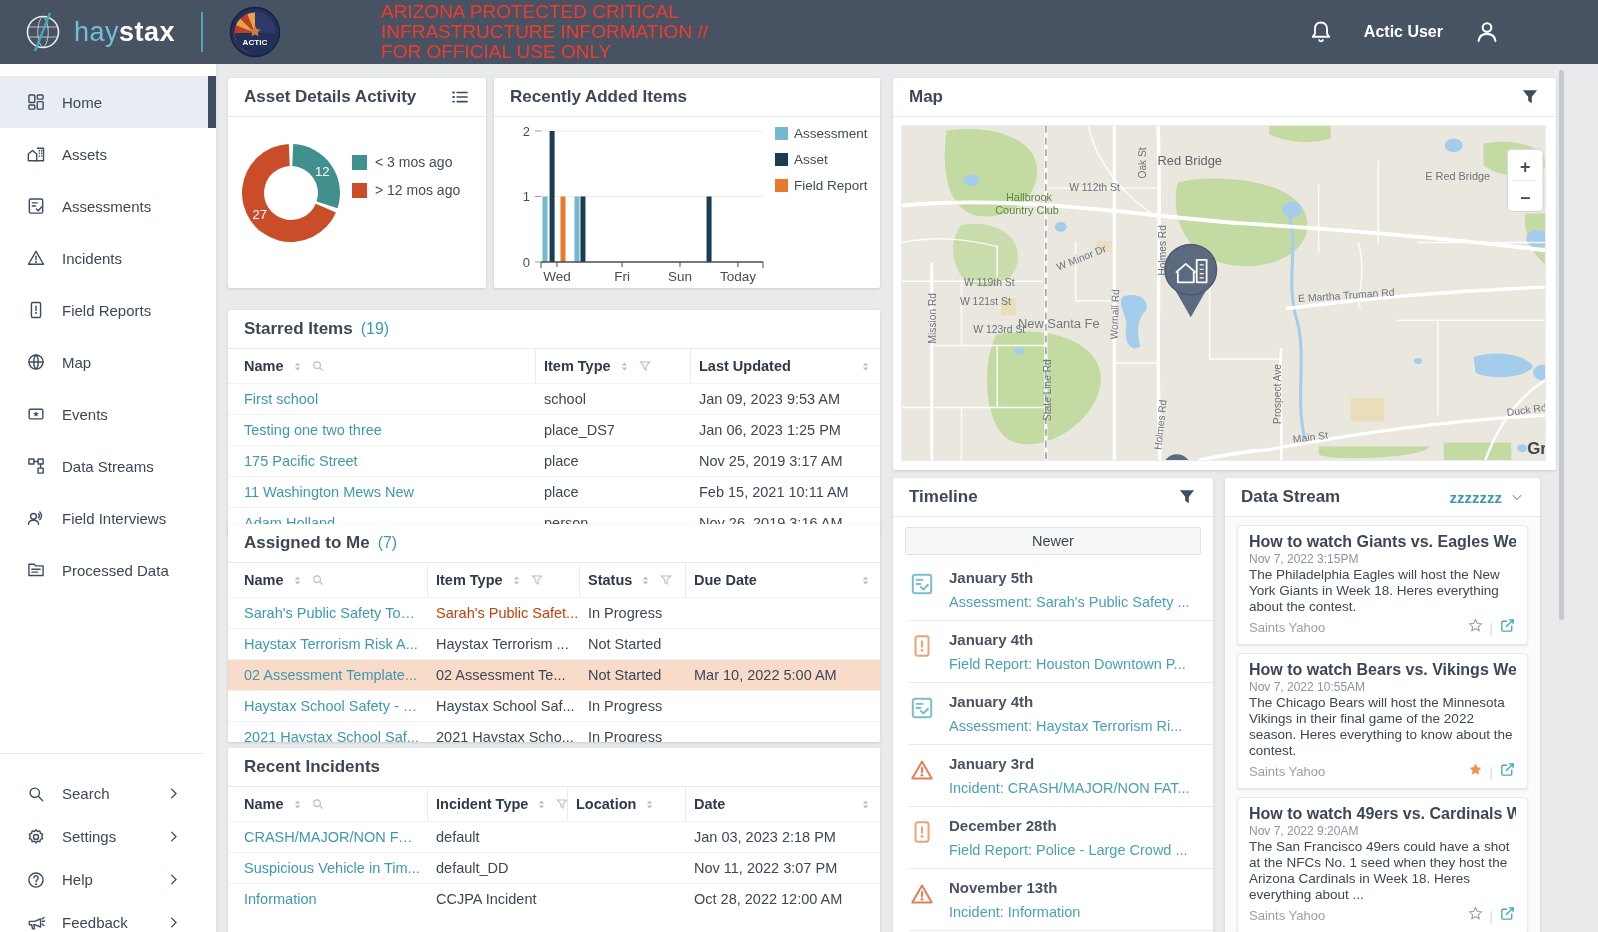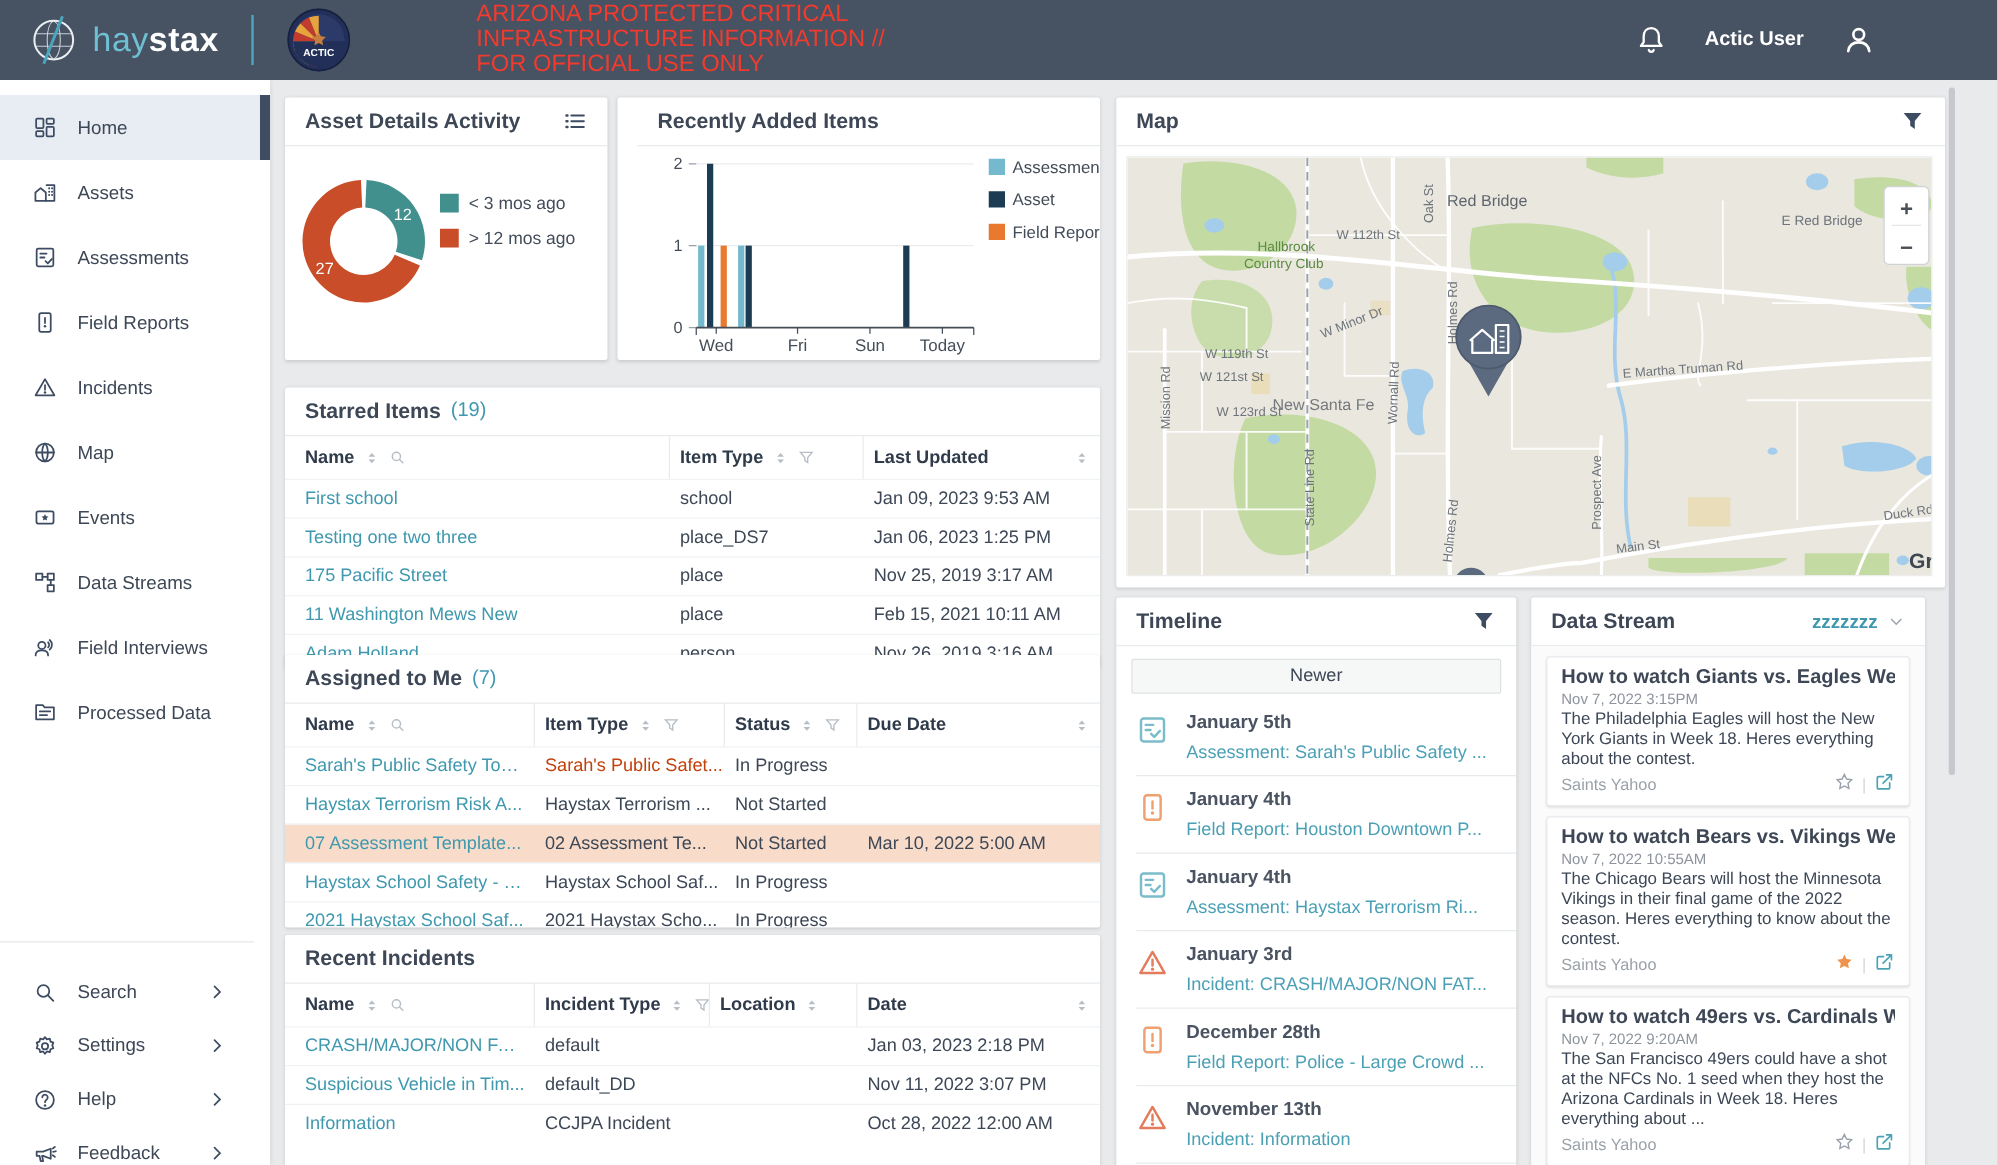--- a/index.html
+++ b/index.html
@@ -30,21 +30,21 @@
   .sb-footer{position:absolute;left:0;right:13px;top:689px;border-top:1px solid #e3e6e9;padding-top:18px;}
   .sb-footer .sb-item{height:43px;}
   .sb-chev{position:absolute;right:22px;display:inline-flex;}
   
   .panel{position:absolute;background:#fff;border-radius:2px;box-shadow:0 1px 3px rgba(60,64,67,.18);overflow:hidden;}
   .panel-h{display:flex;align-items:center;padding:0 16px;height:39px;border-bottom:1px solid #e8eaec;}
   .panel-title{font-size:17px;font-weight:700;color:#3d4756;}
   .panel-count{font-size:16px;color:#3f98ae;margin-left:8px;}
   .ph-right{margin-left:auto;display:inline-flex;align-items:center;cursor:pointer;}
   #panel-ada{left:228px;top:78px;width:258px;height:210px;}
-  #panel-rai{left:494px;top:78px;width:386px;height:210px;padding-left:16px;}
+  #panel-rai{left:494px;top:78px;width:386px;height:210px;}
   #panel-starred{left:228px;top:310px;width:652px;height:224px;}
   #panel-assigned{left:228px;top:524px;width:652px;height:218px;}
   #panel-incidents{left:228px;top:748px;width:652px;height:190px;}
   #panel-map{left:893px;top:78px;width:663px;height:392px;}
   #panel-timeline{left:893px;top:478px;width:320px;height:470px;}
   #panel-datastream{left:1225px;top:478px;width:315px;height:470px;}
   
   .tbl{font-size:14.5px;}
   .t-row{display:flex;align-items:center;height:31px;border-top:1px solid #f0f2f4;padding:0 0 0 8px;}
   .t-head{display:flex;align-items:center;height:34px;border-top:none;padding:0 0 0 8px;
@@ -169,36 +169,36 @@
               <rect x="4" y="3.5" width="16" height="17" rx="1.5"></rect>
               <path d="M7.5,8.2 h6 M7.5,12 h4"></path>
               <path d="M12.5,15.5 l2.2,2.2 4,-4.4"></path>
             </svg>
           </span>
           <span class="sb-label">Assessments</span>
         </div>
         <div class="sb-item">
           <span class="sb-icon">
             <svg viewBox="0 0 24 24" width="20" height="20" fill="none" stroke="#3e4c63" stroke-width="1.7" stroke-linecap="round" stroke-linejoin="round">
+              <path d="M12,4 L21,19.5 H3 Z"></path>
+              <path d="M12,9.8 v4.4"></path>
+              <path d="M12,16.8 h0.01" stroke-width="2.4"></path>
+            </svg>
+          </span>
+          <span class="sb-label">Incidents</span>
+        </div>
+        <div class="sb-item">
+          <span class="sb-icon">
+            <svg viewBox="0 0 24 24" width="20" height="20" fill="none" stroke="#3e4c63" stroke-width="1.7" stroke-linecap="round" stroke-linejoin="round">
               <rect x="6.5" y="3" width="11" height="18" rx="1.8"></rect>
               <path d="M12,7.5 v5"></path>
               <path d="M12,15.6 h0.01" stroke-width="2.4"></path>
             </svg>
           </span>
           <span class="sb-label">Field Reports</span>
-        </div>
-        <div class="sb-item">
-          <span class="sb-icon">
-            <svg viewBox="0 0 24 24" width="20" height="20" fill="none" stroke="#3e4c63" stroke-width="1.7" stroke-linecap="round" stroke-linejoin="round">
-              <path d="M12,4 L21,19.5 H3 Z"></path>
-              <path d="M12,9.8 v4.4"></path>
-              <path d="M12,16.8 h0.01" stroke-width="2.4"></path>
-            </svg>
-          </span>
-          <span class="sb-label">Incidents</span>
         </div>
         <div class="sb-item">
           <span class="sb-icon">
             <svg viewBox="0 0 24 24" width="20" height="20" fill="none" stroke="#3e4c63" stroke-width="1.7" stroke-linecap="round" stroke-linejoin="round">
               <circle cx="12" cy="12" r="8.5"></circle>
               <path d="M3.5,12 h17 M12,3.5 c3.6,3.2 3.6,13.8 0,17 M12,3.5 c-3.6,3.2 -3.6,13.8 0,17"></path>
             </svg>
           </span>
           <span class="sb-label">Map</span>
         </div>
@@ -516,21 +516,21 @@
         <div class="t-row">
           <div class="t-cell" style="flex: 0 0 192px;">
             <a class="t-link">Haystax Terrorism Risk A...</a>
           </div>
           <div class="t-cell" style="flex: 0 0 152px; color: rgb(61, 71, 86);">Haystax Terrorism ...</div>
           <div class="t-cell" style="flex: 0 0 106px; color: rgb(61, 71, 86);">Not Started</div>
           <div class="t-cell grow" style="color: rgb(61, 71, 86);"></div>
         </div>
         <div class="t-row hl">
           <div class="t-cell" style="flex: 0 0 192px;">
-            <a class="t-link">07 Assessment Template...</a>
+            <a class="t-link">02 Assessment Template...</a>
           </div>
           <div class="t-cell" style="flex: 0 0 152px; color: rgb(61, 71, 86);">02 Assessment Te...</div>
           <div class="t-cell" style="flex: 0 0 106px; color: rgb(61, 71, 86);">Not Started</div>
           <div class="t-cell grow" style="color: rgb(61, 71, 86);">Mar 10, 2022 5:00 AM</div>
         </div>
         <div class="t-row">
           <div class="t-cell" style="flex: 0 0 192px;">
             <a class="t-link">Haystax School Safety - F...</a>
           </div>
           <div class="t-cell" style="flex: 0 0 152px; color: rgb(61, 71, 86);">Haystax School Saf...</div>

